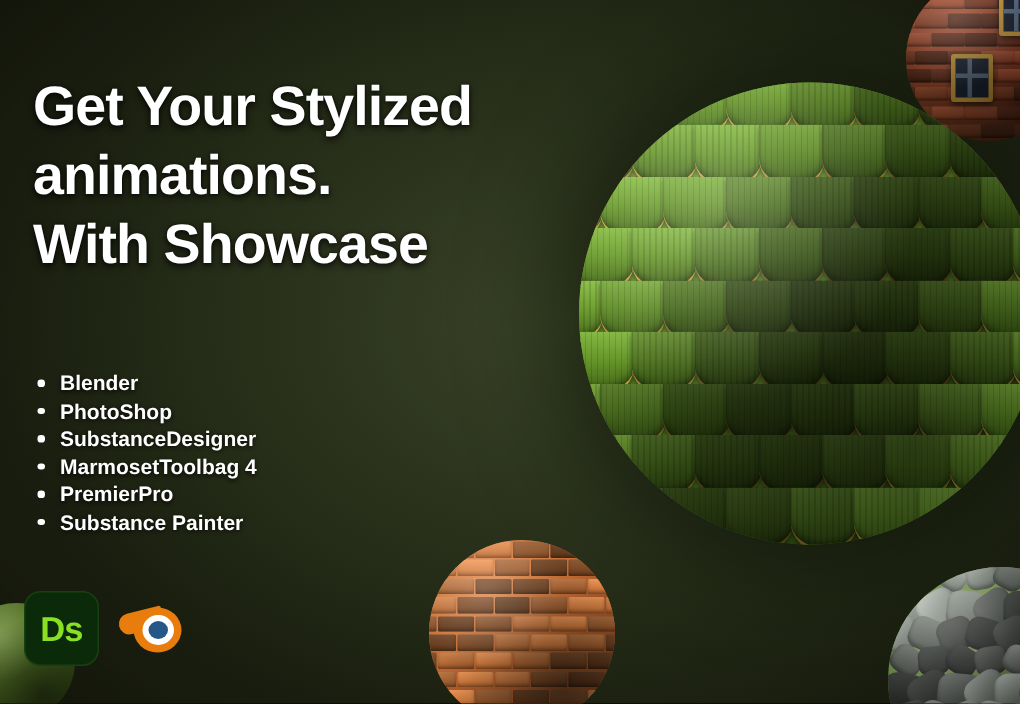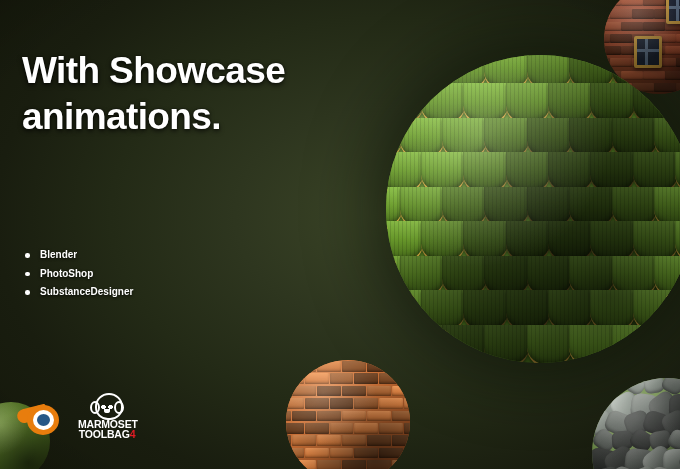--- a/index.html
+++ b/index.html
@@ -92,21 +92,21 @@
     color:#ffffff;font-size:37px;line-height:46px;font-weight:bold;
     letter-spacing:-0.6px;
     text-shadow:0 2px 5px rgba(0,0,0,.75), 0 0 2px rgba(0,0,0,.6);
   }
   .headline .hl-line{display:block;white-space:nowrap;}
   .features{
     position:absolute;left:22px;top:246px;margin:0;padding:0;list-style:none;
   }
   .features li{
     position:relative;padding-left:18px;
-    color:#ffffff;font-size:10px;line-height:18.5px;font-weight:bold;
+    color:#ffffff;font-size:14px;line-height:18.5px;font-weight:bold;
     text-shadow:0 1px 3px rgba(0,0,0,.8);
   }
   .features li::before{
     content:"";position:absolute;left:3px;top:7px;width:4.5px;height:4.5px;
     border-radius:50%;background:#ffffff;
   }
   
   .logos{position:absolute;left:16px;top:394px;display:flex;align-items:center;gap:12px;}
   .logo-tile{
     width:48px;height:48px;border-radius:11px;
@@ -430,46 +430,43 @@
         <div class="stone" style="width: 17%; height: 15.64%; left: 38.5%; top: 60%; transform: rotate(16deg); filter: brightness(1.09574);"></div>
         <div class="stone" style="width: 17%; height: 15.64%; left: 51%; top: 60%; transform: rotate(-27deg); filter: brightness(0.933967);"></div>
       </div>
   </div>
 
   <div class="sphere" id="leafBlob"></div>
 
   <div class="vignette"></div>
 
   <div class="headline">
+    <span class="hl-line">Get Your Stylized</span>
+    <span class="hl-line">animations.</span>
     <span class="hl-line">With Showcase</span>
-    <span class="hl-line">animations.</span>
   </div>
 
   <ul class="features">
     <li>Blender</li>
     <li>PhotoShop</li>
     <li>SubstanceDesigner</li>
+    <li>MarmosetToolbag 4</li>
+    <li>PremierPro</li>
+    <li>Substance Painter</li>
   </ul>
 
   <div class="logos">
 
+    <div class="logo-tile" id="logo-ds">
+      <span>Ds</span>
+    </div>
 
 
     <div id="logo-blender">
       <div class="bl-swoosh"></div>
       <div class="bl-body"></div>
       <div class="bl-ring"></div>
       <div class="bl-eye"></div>
     </div>
 
-    <div id="logo-marmoset">
-      <div class="mm-ear l"></div>
-      <div class="mm-ear r"></div>
-      <div class="mm-skull"></div>
-      <div class="mm-eyes"></div>
-      <div class="mm-t1">MARMOSET</div>
-      <div class="mm-t2">
-        <span>TOOLBAG</span><span class="mm-four">4</span>
-      </div>
-    </div>
 
   </div>
 </div>
 
 </body></html>

